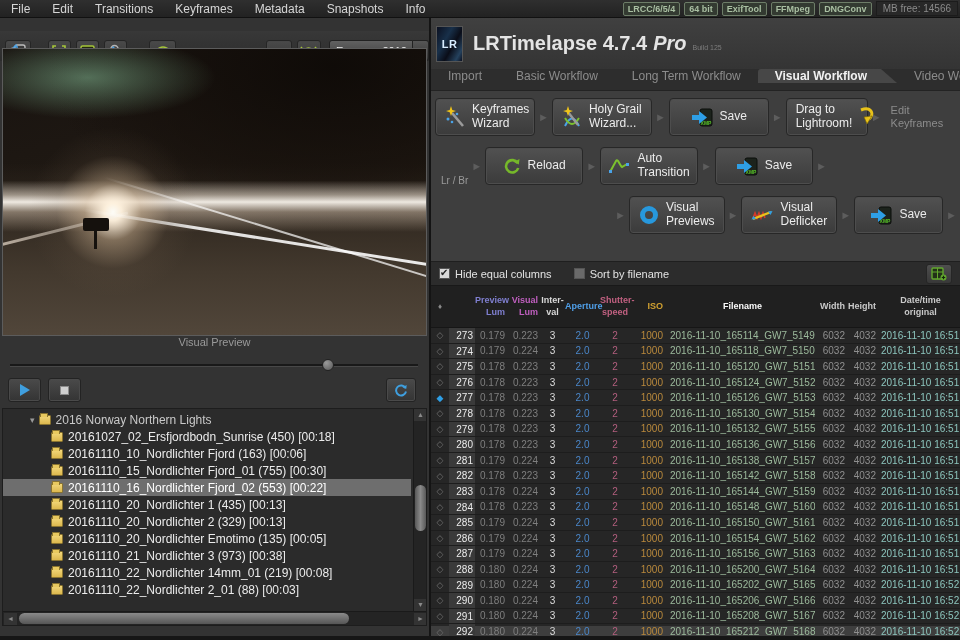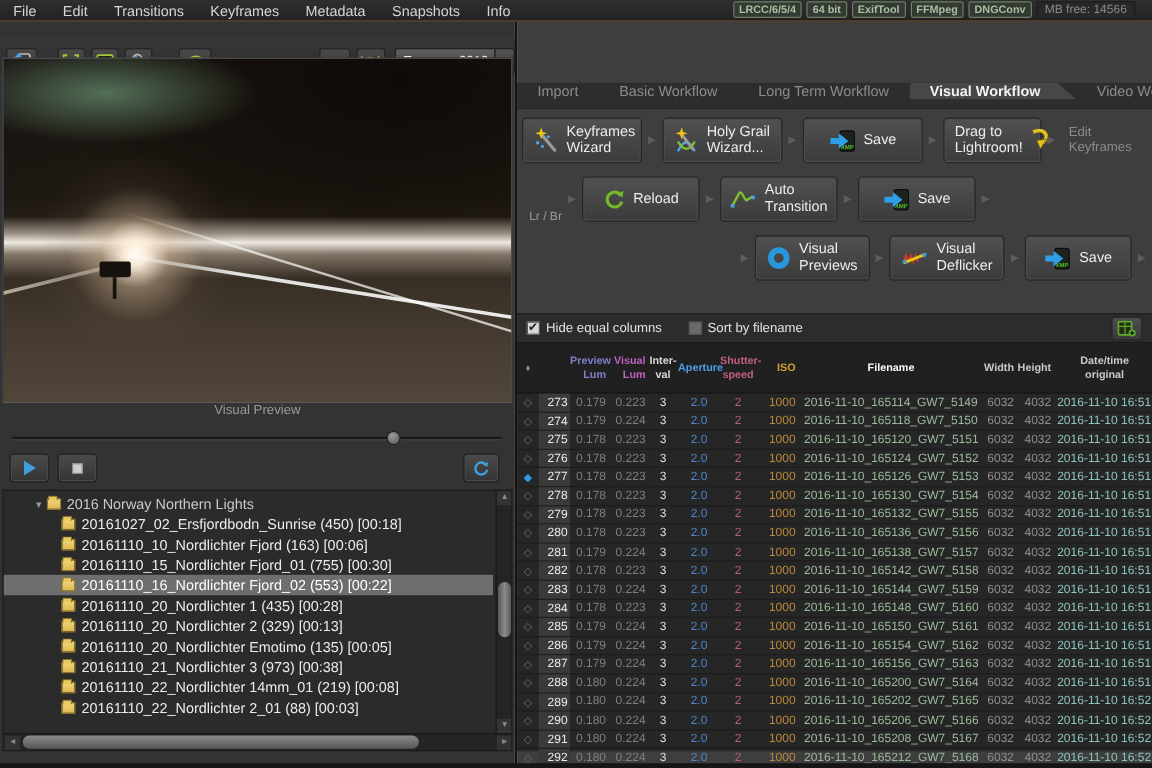--- a/index.html
+++ b/index.html
@@ -1,25 +1,25 @@
 <!DOCTYPE html>
 <html><head>
 <meta charset="utf-8">
 <style>
   * { box-sizing: border-box; margin: 0; padding: 0; }
   html,body { width:960px; height:640px; overflow:hidden; background:#1a1a1a;
               font-family:"Liberation Sans", sans-serif; }
-  .stage { position:relative; width:960px; height:640px; background:#fdba74; }
+  .stage { position:relative; width:960px; height:640px; background:#c2410c; }
 
   
   .menubar { position:absolute; left:0; top:0; width:960px; height:18px;
     background:linear-gradient(#2f2f2f,#222); border-bottom:1px solid #111;
     display:flex; align-items:center; z-index:30;}
   .menu-item { color:#d6d6d6; font-size:12px; padding:0 11px; line-height:18px; cursor:default;}
-  .menubar-right { margin-left:auto; display:flex; align-items:flex-start; gap:4px; padding-right:14px;}
+  .menubar-right { margin-left:auto; display:flex; align-items:center; gap:4px; padding-right:2px;}
   .badge { font-size:9px; font-weight:bold; color:#a9bfa2; background:#333a31;
     border:1px solid #6d7d68; border-radius:2px; padding:0 4px; line-height:12px;}
   .mbfree { font-size:10px; color:#8a8a8a; background:#282828; border:1px solid #1c1c1c;
     padding:0 6px; line-height:13px; }
 
   
   .left-panel { position:absolute; left:0; top:18px; width:429px; height:622px; background:#333; }
   .left-toolbar { position:absolute; left:0; top:13px; width:429px; height:30px;
     background:linear-gradient(#383838,#2d2d2d); display:flex; align-items:flex-end; }
   .tbtn { height:21px; border-radius:3px; background:linear-gradient(#4a4a4a,#363636);
@@ -311,21 +311,21 @@
           <div class="folder-item">
             <span class="fico"></span>
             <span>20161110_15_Nordlichter Fjord_01 (755) [00:30]</span>
           </div>
           <div class="folder-item selected">
             <span class="fico"></span>
             <span>20161110_16_Nordlichter Fjord_02 (553) [00:22]</span>
           </div>
           <div class="folder-item">
             <span class="fico"></span>
-            <span>20161110_20_Nordlichter 1 (435) [00:28]</span>
+            <span>20161110_20_Nordlichter 1 (435) [00:13]</span>
           </div>
           <div class="folder-item">
             <span class="fico"></span>
             <span>20161110_20_Nordlichter 2 (329) [00:13]</span>
           </div>
           <div class="folder-item">
             <span class="fico"></span>
             <span>20161110_20_Nordlichter Emotimo (135) [00:05]</span>
           </div>
           <div class="folder-item">
@@ -351,20 +351,27 @@
         <div class="hs-thumb" style="left:16px;width:330px"></div>
         <div class="hs-arrow" style="right:1px">►</div>
       </div>
     </div>
   </div>
 
   <div class="divider"></div>
 
   <div class="right-panel">
 
+    <div class="app-header">
+      <div class="logo">LR</div>
+      <div class="app-title">
+        <span>LRTimelapse 4.7.4</span><span class="pro">Pro</span>
+      </div>
+      <div class="build">Build 125</div>
+    </div>
 
     <div class="tabbar">
       <div class="tab">Import</div>
       <div class="tab">Basic Workflow</div>
       <div class="tab">Long Term Workflow</div>
       <div class="tab active">Visual Workflow</div>
       <div class="tab">Video Workflow</div>
 
     </div>
 

